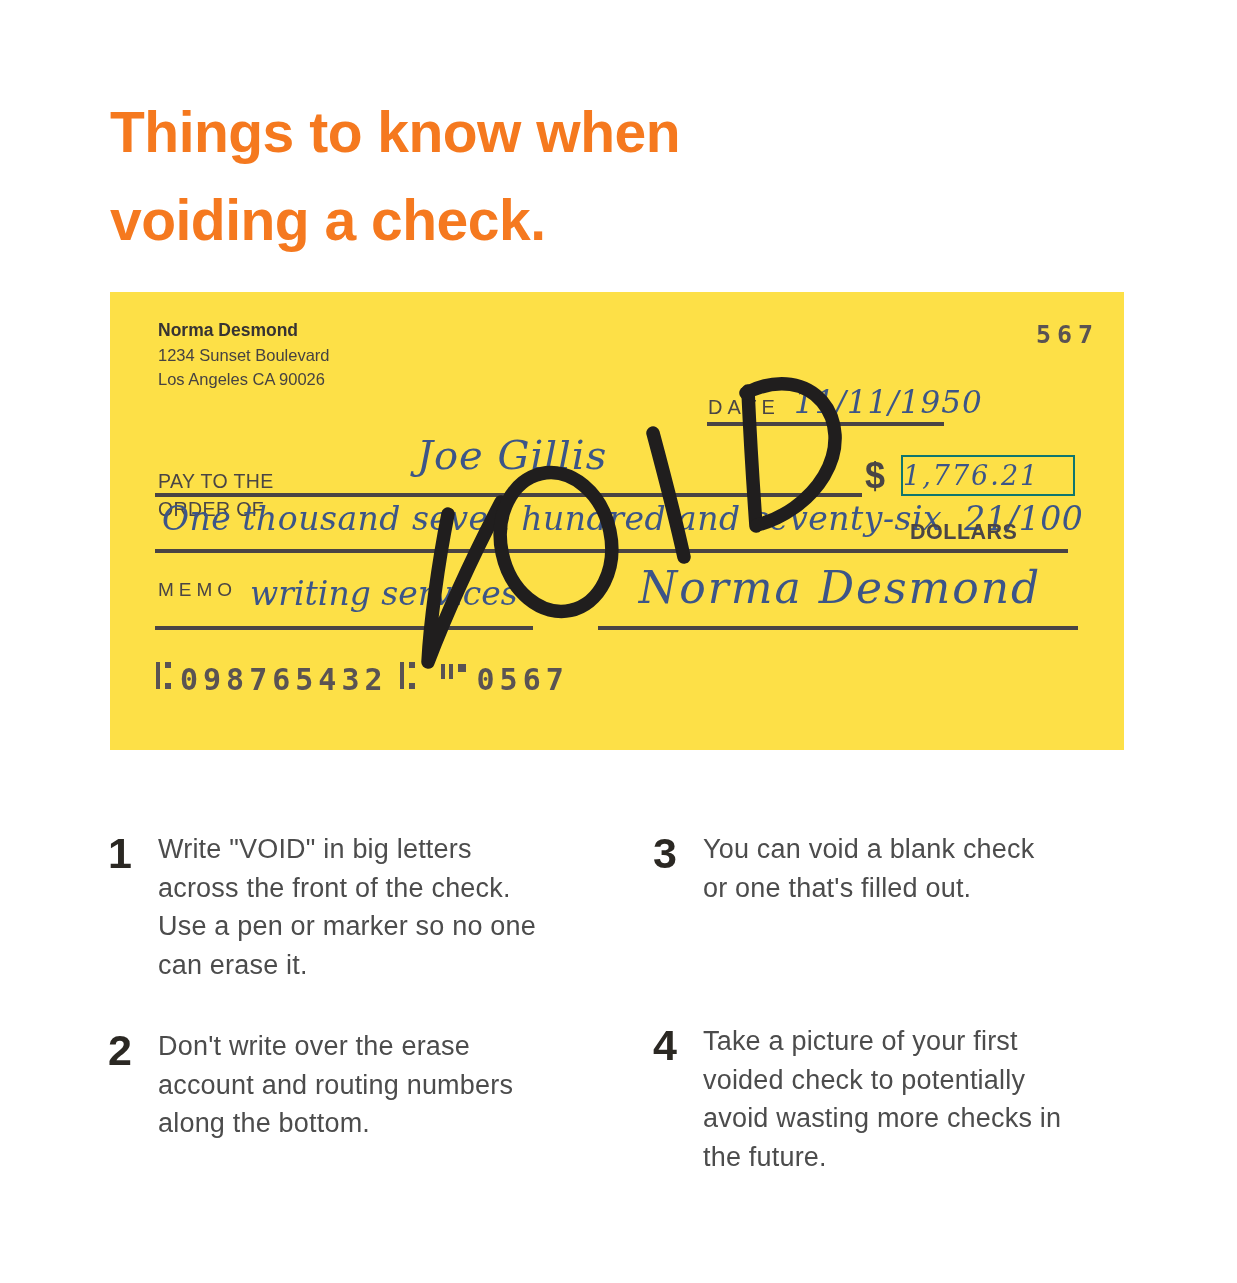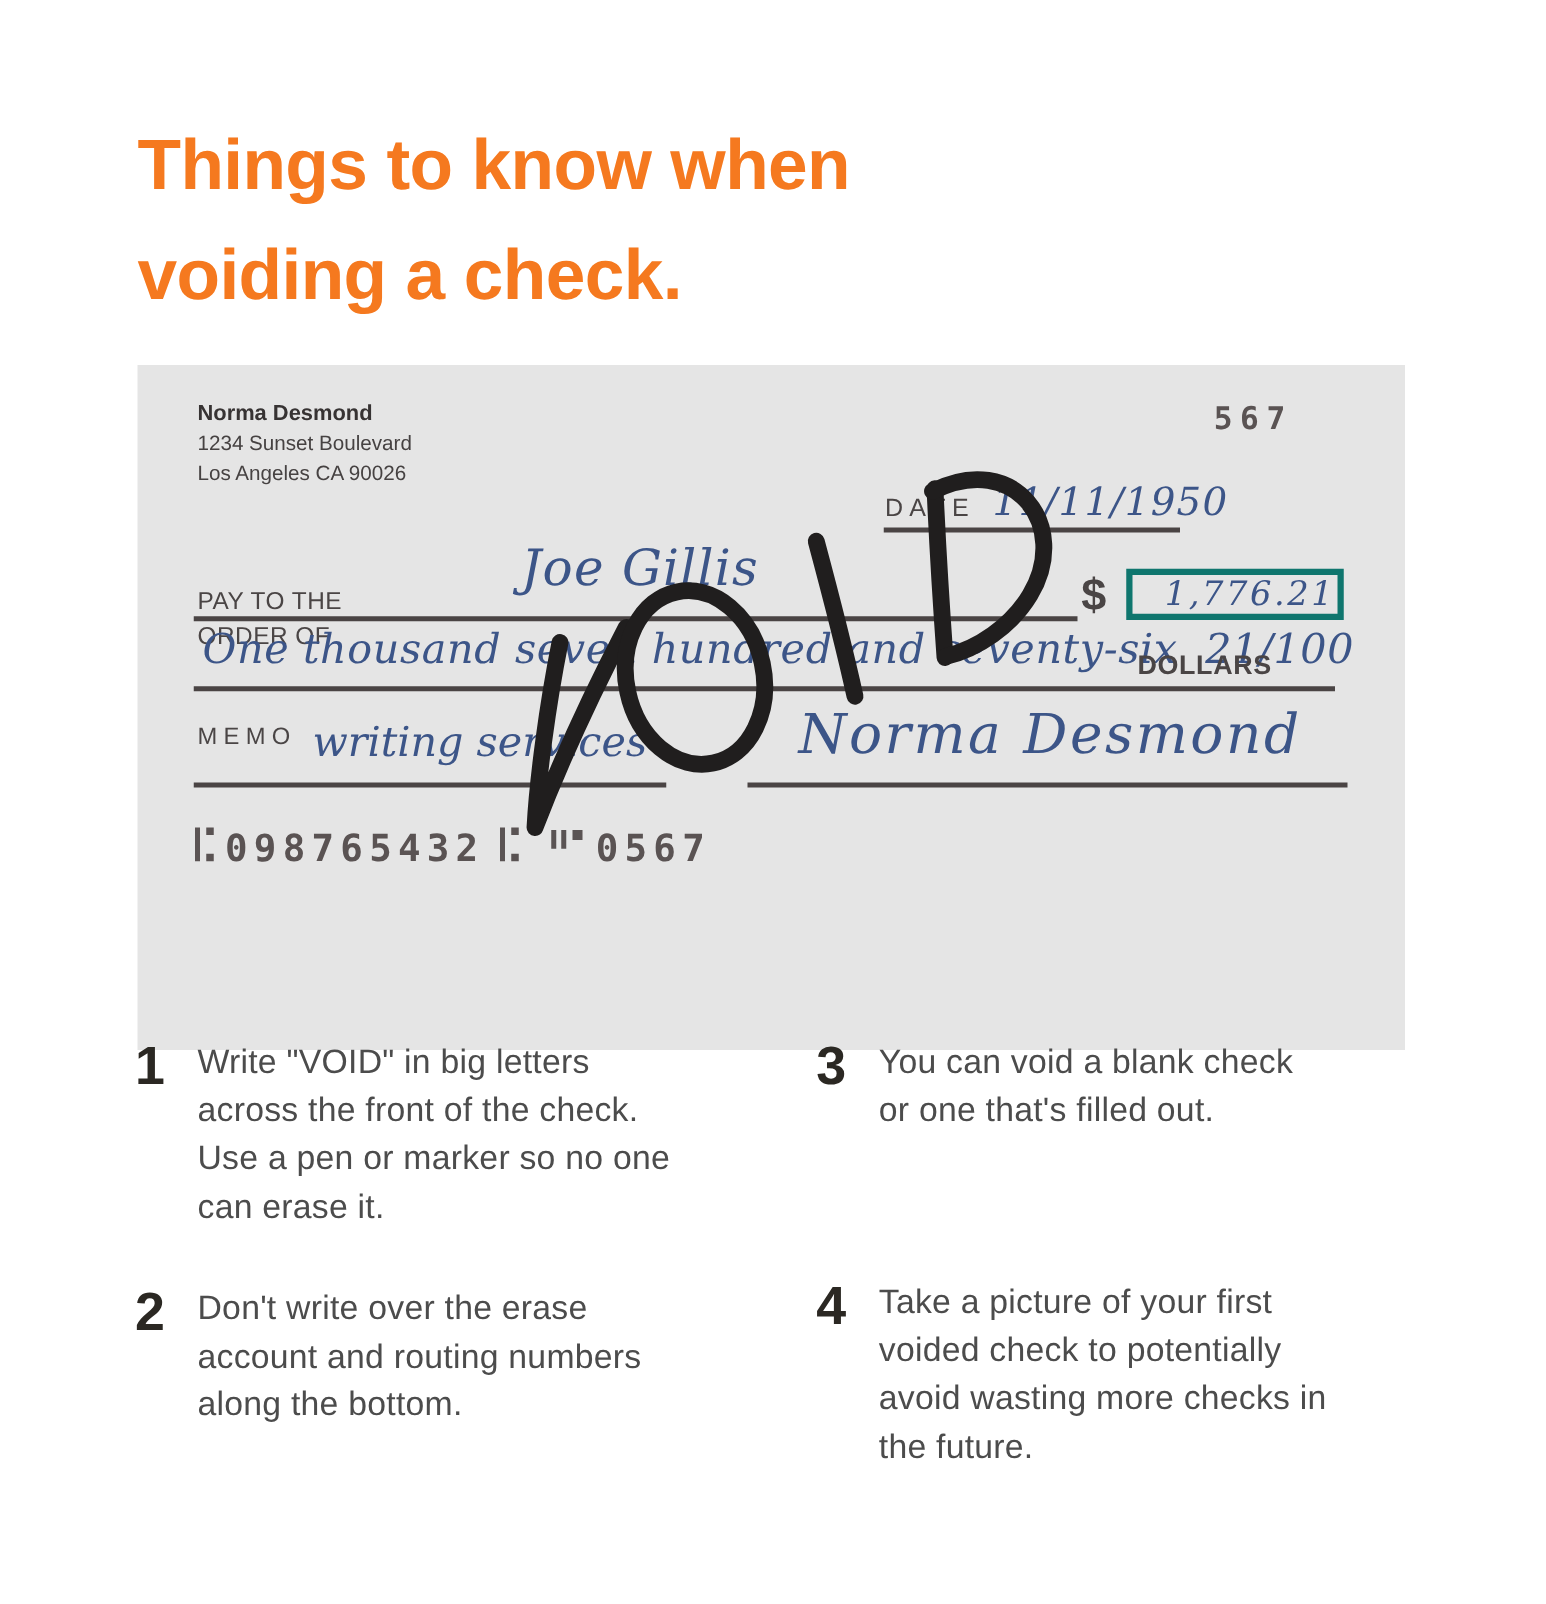--- a/index.html
+++ b/index.html
@@ -8,49 +8,49 @@
 
   
   .heading {
     position:absolute; left:110px; top:88px;
     font-size:57px; line-height:88px; font-weight:800;
     letter-spacing:-0.5px; white-space:pre-line; color:#F5791F;
   }
 
   
   .check {
-    position:absolute; left:110px; top:292px; width:1014px; height:548px;
-    background:#e5e5e5;
+    position:absolute; left:110px; top:292px; width:1014px; height:458px;
+    background:#fde047;
   }
   .check .abs { position:absolute; }
   .label { color:#4A4545; }
   .rule  { position:absolute; background:#4A4444; height:3.5px; }
   .hand  {
     position:absolute; color:#3C5588;
     font-family:"DejaVu Serif", serif; font-style:italic;
   }
 
   .payer-name   { left:48px; top:28px;  font-size:17.5px; font-weight:bold; color:#373333; }
   .payer-addr   { left:48px; top:52px;  font-size:16.5px; line-height:23.5px; color:#464242; }
 
   .micr-font { font-family:"DejaVu Sans Mono", monospace; font-weight:bold; color:#5A5353; }
-  .check-no  { left:861px; top:28px; font-size:25px; letter-spacing:6px; }
+  .check-no  { left:926px; top:28px; font-size:25px; letter-spacing:6px; }
 
   .date-label { left:598px; top:104px; font-size:20px; letter-spacing:5px; }
   .date-value { left:684px; top:92px;  font-size:31px; letter-spacing:1px; }
   .date-rule  { left:597px; top:130px; width:237px; }
 
   .payto      { left:48px; top:147px; font-size:19.5px; line-height:28px; letter-spacing:0.4px;margin-top:28px; }
   .payee      { left:307px; top:140px; font-size:40px; letter-spacing:1px; }
   .payee-rule { left:45px; top:201px; width:707px; }
 
   .dollar-sign { left:755px; top:163px; font-size:36px; font-weight:bold; }
   .amount-box  {
     left:791px; top:163px; width:174px; height:41px;
-    border:5px solid #0f766e; display:flex; align-items:center; justify-content:center;padding-left:24px;
+    border:2px solid #0f766e; display:flex; align-items:center; 
   }
   .amount-box .hand { position:static; font-size:27px; letter-spacing:2px; }
 
   .amount-words { left:52px; top:207px; font-size:33px; letter-spacing:0.5px; white-space:pre; }
   .words-rule   { left:45px; top:257px; width:913px; }
   .dollars-label{ left:800px; top:228px; font-size:21.5px; letter-spacing:0.5px;font-weight:bold; }
 
   .memo-label { left:48px; top:287px; font-size:19px; letter-spacing:5px; }
   .memo-value { left:140px; top:282px; font-size:33px; }
   .memo-rule  { left:45px; top:334px; width:378px; }

